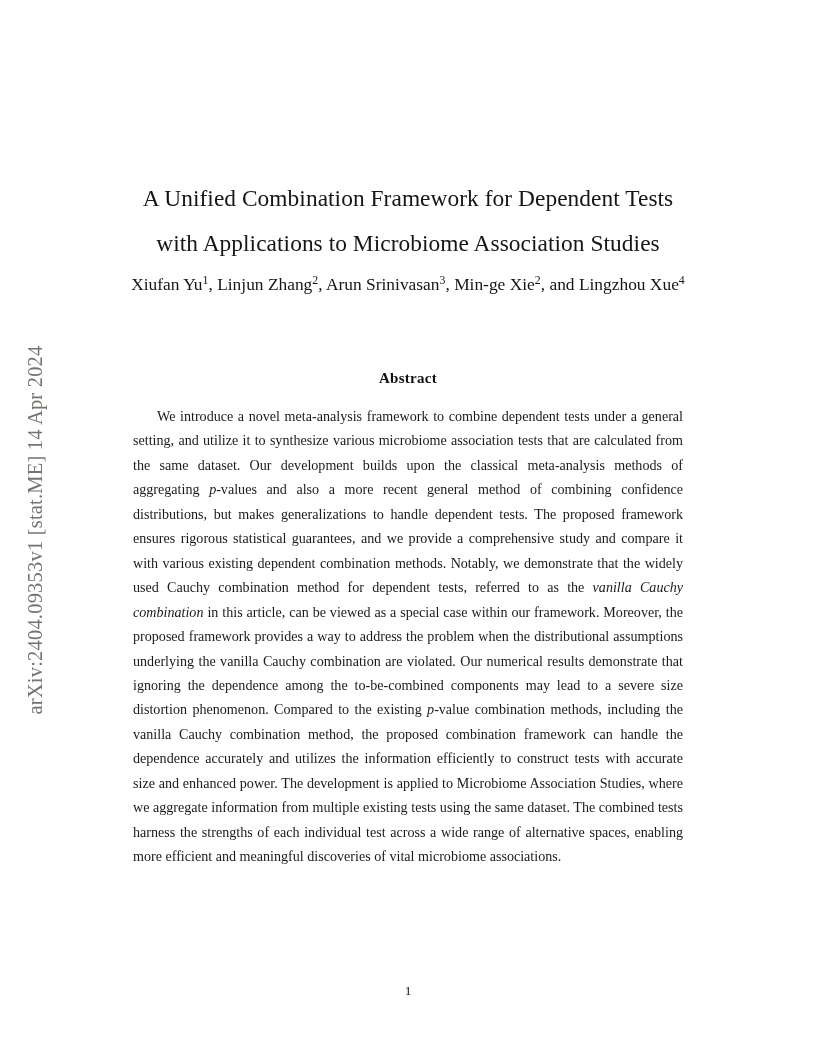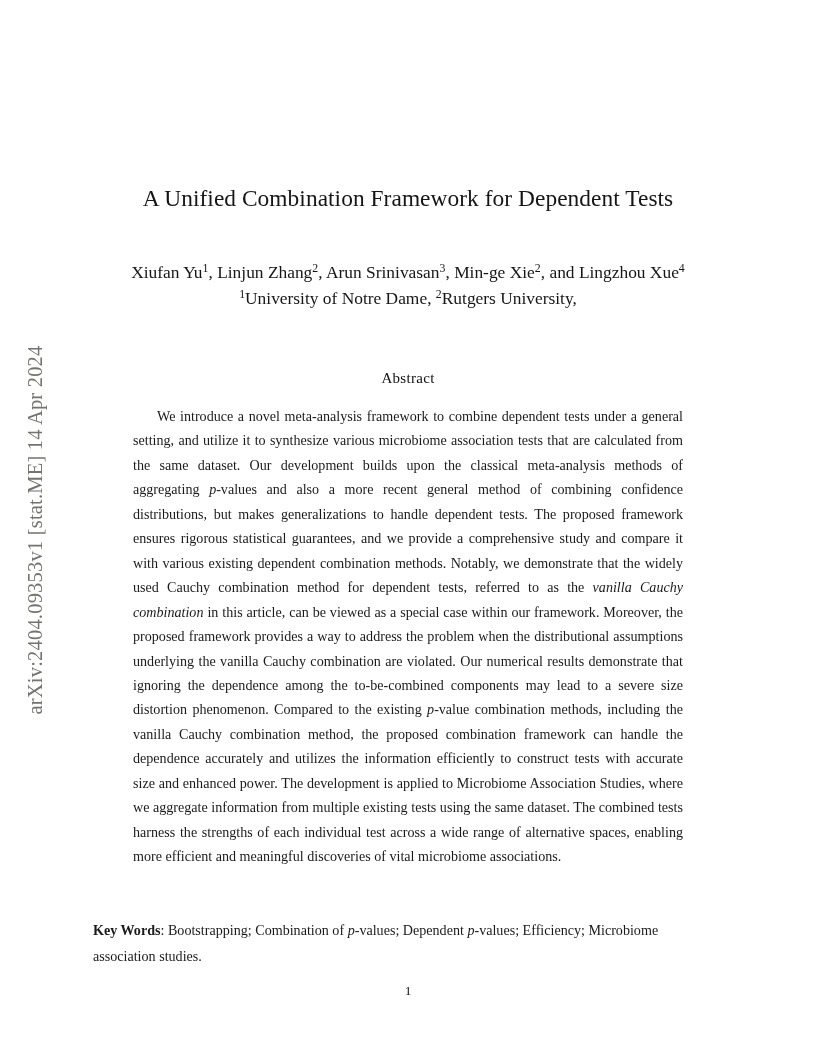--- a/index.html
+++ b/index.html
@@ -56,21 +56,21 @@
     color: #161616;
   }
   #title .tline {
     display: block;
   }
 
   
   #authorblock {
     position: absolute;
     left: 60px;
-    top: 260px;
+    top: 272px;
     width: 696px;
     text-align: center;
     font-size: 17.4px;
     line-height: 25.6px;
     color: #161616;
   }
   #authorblock .aline {
     display: block;
     white-space: nowrap;
   }
@@ -81,21 +81,21 @@
   }
 
   
   #abstract-heading {
     position: absolute;
     left: 133px;
     top: 370px;
     width: 550px;
     text-align: center;
     font-size: 15px;
-    font-weight: normal;
+    font-weight: bold;
     letter-spacing: 0.3px;
     color: #111111;
   }
   #abstract-body {
     position: absolute;
     left: 133px;
     top: 396px;
     width: 550px;
     font-size: 14.1px;
     line-height: 24.45px;
@@ -143,29 +143,26 @@
 <body>
 
 <div id="page">
 
   <div id="arxiv-stamp">
     <div class="stamp-text">arXiv:2404.09353v1  [stat.ME]  14 Apr 2024</div>
   </div>
 
   <h1 id="title">
     <span class="tline">A Unified Combination Framework for Dependent Tests</span>
+    <span class="tline">with Applications to Microbiome Association Studies</span>
   </h1>
 
   <div id="authorblock">
     <span class="aline" id="authors-line"><span>Xiufan Yu</span><sup>1</sup><span>, </span><span>Linjun Zhang</span><sup>2</sup><span>, </span><span>Arun Srinivasan</span><sup>3</sup><span>, </span><span>Min-ge Xie</span><sup>2</sup><span>, </span><span>and </span><span>Lingzhou Xue</span><sup>4</sup></span>
-    <span class="aline" id="affil-line-1"><sup>1</sup><span>University of Notre Dame</span><span>, </span><sup>2</sup><span>Rutgers University</span><span>,</span></span>
   </div>
 
   <div id="abstract-heading">Abstract</div>
   <div id="abstract-body"><span>We introduce a novel meta-analysis framework to combine dependent tests under a general setting, and utilize it to synthesize various microbiome association tests that are calculated from the same dataset. Our development builds upon the classical meta-analysis methods of aggregating </span><i>p</i><span>-values and also a more recent general method of combining confidence distributions, but makes generalizations to handle dependent tests. The proposed framework ensures rigorous statistical guarantees, and we provide a comprehensive study and compare it with various existing dependent combination methods. Notably, we demonstrate that the widely used Cauchy combination method for dependent tests, referred to as the </span><i>vanilla Cauchy combination</i><span> in this article, can be viewed as a special case within our framework. Moreover, the proposed framework provides a way to address the problem when the distributional assumptions underlying the vanilla Cauchy combination are violated. Our numerical results demonstrate that ignoring the dependence among the to-be-combined components may lead to a severe size distortion phenomenon. Compared to the existing </span><i>p</i><span>-value combination methods, including the vanilla Cauchy combination method, the proposed combination framework can handle the dependence accurately and utilizes the information efficiently to construct tests with accurate size and enhanced power. The development is applied to Microbiome Association Studies, where we aggregate information from multiple existing tests using the same dataset. The combined tests harness the strengths of each individual test across a wide range of alternative spaces, enabling more efficient and meaningful discoveries of vital microbiome associations.</span></div>
 
-  <div id="keywords">
-    <b>Key Words</b><span>: </span><span id="keywords-body"><span>Bootstrapping; Combination of </span><i>p</i><span>-values; Dependent </span><i>p</i><span>-values; Efficiency; Microbiome association studies.</span></span>
-  </div>
 
   <div id="folio">1</div>
 
 </div>
 
 </body></html>

